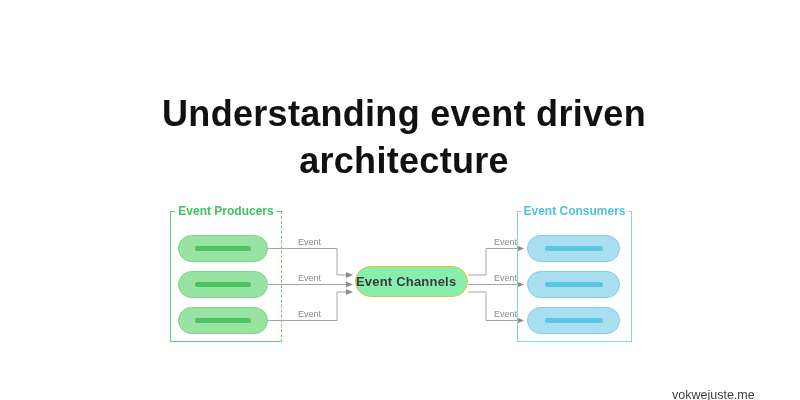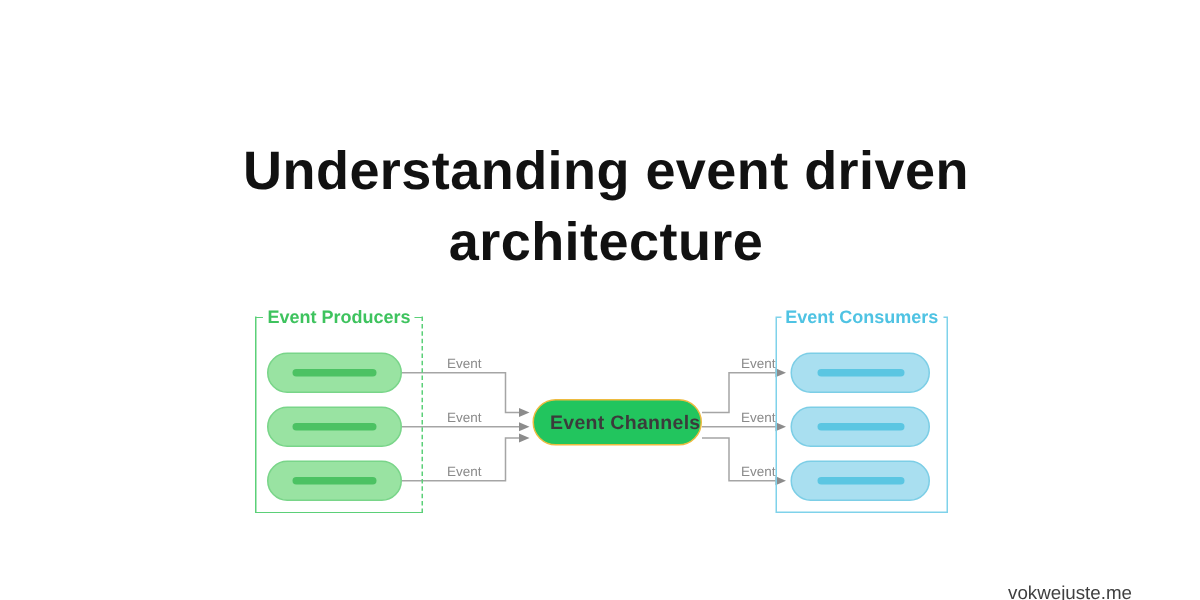--- a/index.html
+++ b/index.html
@@ -44,22 +44,22 @@
   .pill .bar{display:block;height:5px;border-radius:3px;}
   .green-pill{left:7px;width:90px;background:#99e3a2;border:1.5px solid #79d589;}
   .green-pill .bar{width:56px;background:#4cc263;}
   .blue-pill{left:9px;width:93px;background:#a9dff0;border:1.5px solid #7ccee6;}
   .blue-pill .bar{width:58px;background:#5bc6e2;}
   .row1{top:23px;} .row2{top:59px;} .row3{top:95px;}
 
   
   .channel{
     position:absolute;left:355px;top:266px;width:113px;height:31px;
-    background:#22c55e;border:1.5px solid #edbb3f;border-radius:17px;
-    box-sizing:border-box;display:flex;align-items:center;justify-content:flex-end;
+    background:#86efac;border:1.5px solid #edbb3f;border-radius:17px;
+    box-sizing:border-box;display:flex;align-items:center;justify-content:flex-start;
     font-size:13px;font-weight:700;color:#3b3b3b;letter-spacing:.2px;
   }
 
   
   svg.wires{position:absolute;left:0;top:0;pointer-events:none;}
 
   .edge-label{
     position:absolute;font-size:9px;color:#8a8a8a;width:30px;
     text-align:right;line-height:10px;
   }

